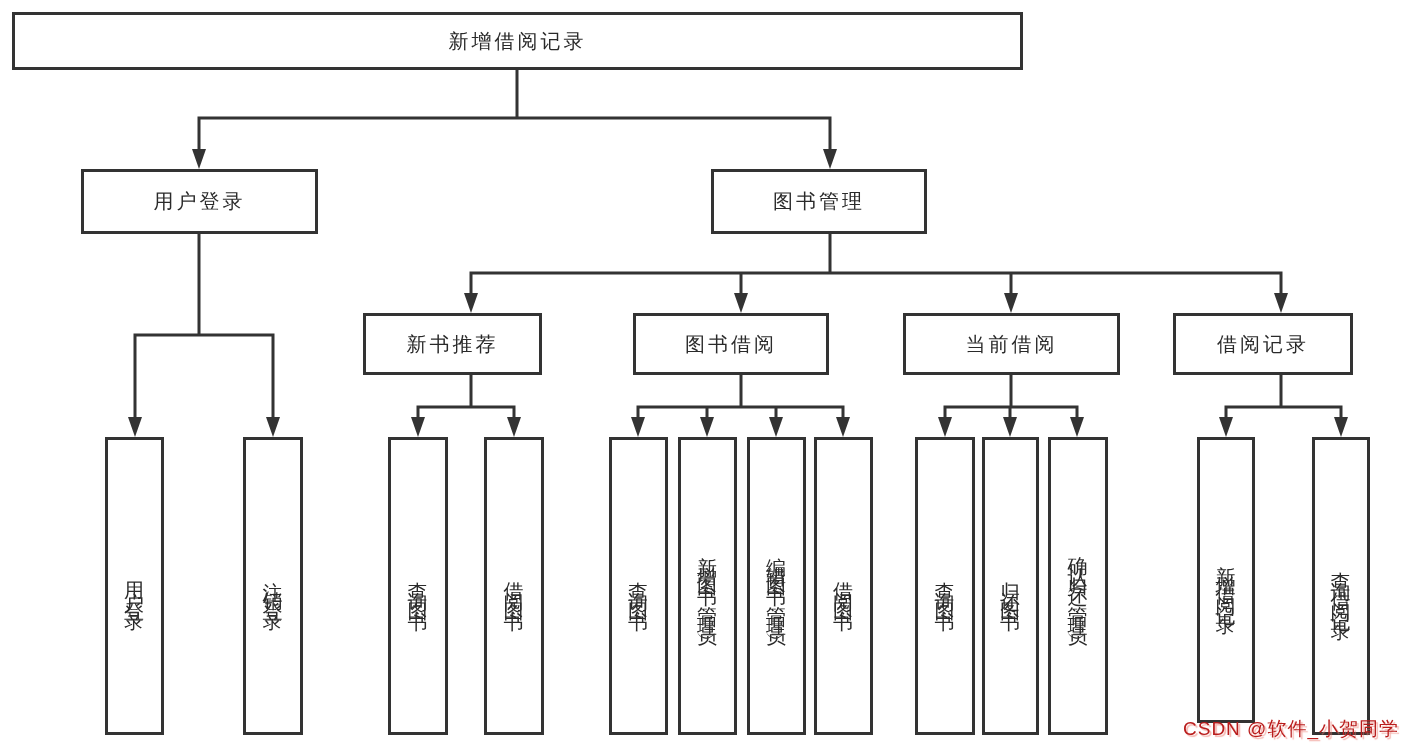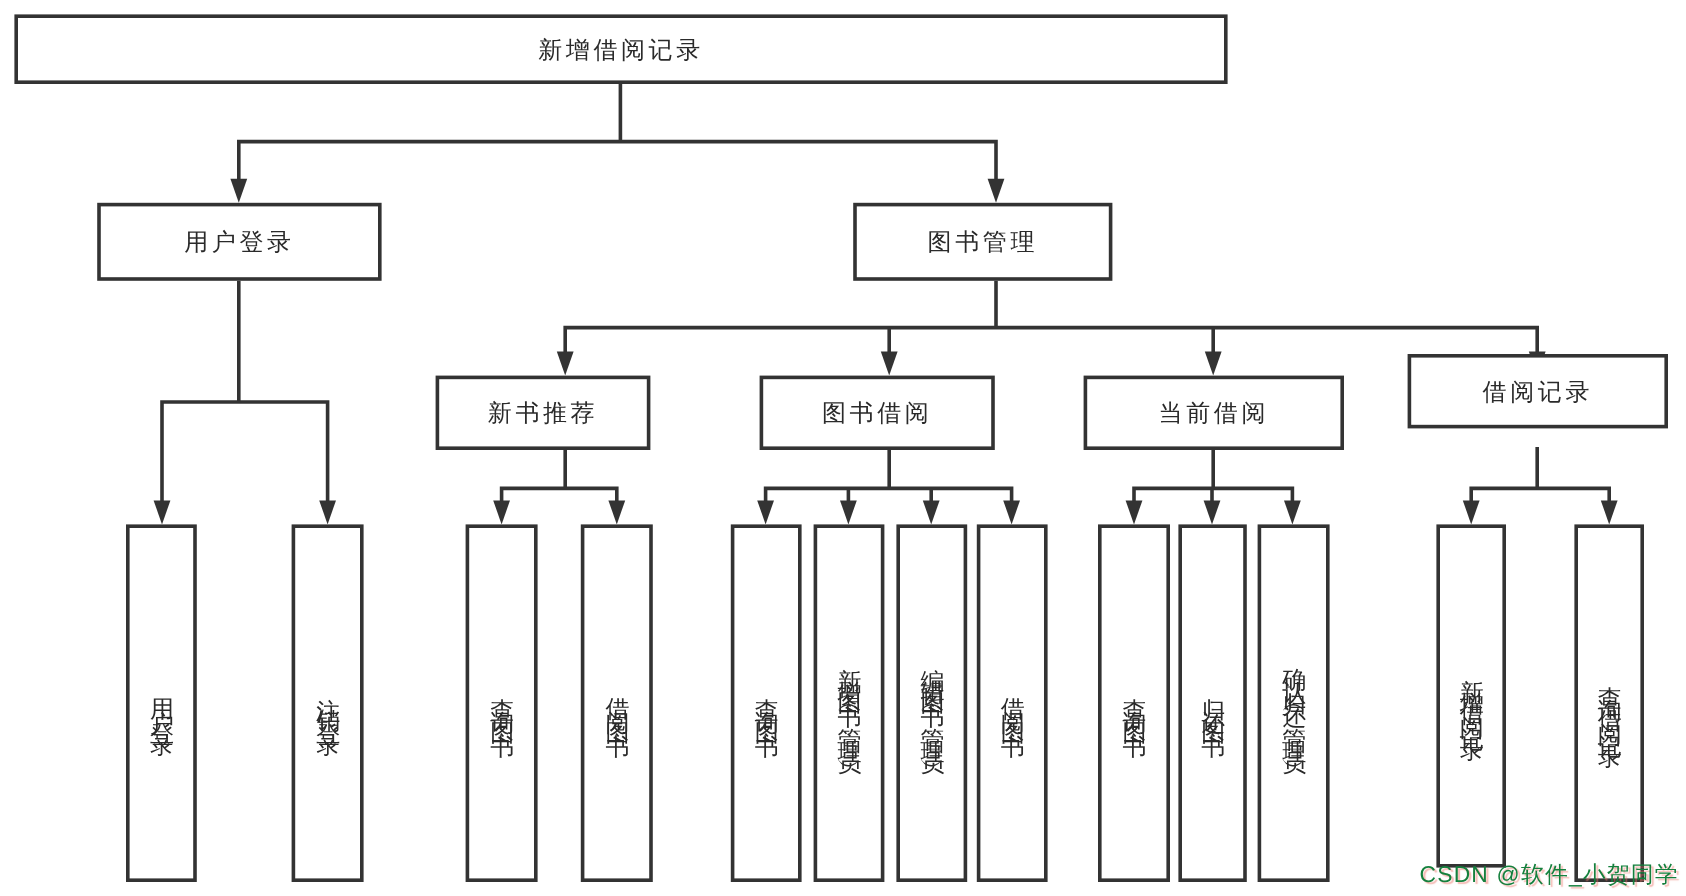--- a/index.html
+++ b/index.html
@@ -54,21 +54,21 @@
     letter-spacing: 10px;
     line-height: 1;
     text-align: center;
   }
   .watermark {
     position: absolute;
     left: 1183px;
     top: 716px;
     font-size: 19px;
     letter-spacing: 1px;
-    color: #15803d;
+    color: #b91c1c;
     text-shadow: 2px 2px 1px rgba(235, 120, 110, 0.55);
     white-space: nowrap;
   }
 </style>
 </head>
 <body>
 
 <div class="canvas">
 
   <svg class="connectors" width="1405" height="747" viewBox="0 0 1405 747">
@@ -103,21 +103,21 @@
   </svg>
 
   <div class="box hbox" style="left:12px; top:12px; width:1011px; height:58px;">新增借阅记录</div>
 
   <div class="box hbox" style="left:81px; top:169px; width:237px; height:65px;">用户登录</div>
   <div class="box hbox" style="left:711px; top:169px; width:216px; height:65px;">图书管理</div>
 
   <div class="box hbox" style="left:363px; top:313px; width:179px; height:62px;">新书推荐</div>
   <div class="box hbox" style="left:633px; top:313px; width:196px; height:62px;">图书借阅</div>
   <div class="box hbox" style="left:903px; top:313px; width:217px; height:62px;">当前借阅</div>
-  <div class="box hbox" style="left:1173px; top:295px; width:217px; height:62px;">借阅记录</div>
+  <div class="box hbox" style="left:1173px; top:313px; width:180px; height:62px;">借阅记录</div>
 
   <div class="box vbox" style="left:105px; top:437px; width:59px; height:298px;">用户登录</div>
   <div class="box vbox" style="left:243px; top:437px; width:60px; height:298px;">注销登录</div>
 
   <div class="box vbox" style="left:388px; top:437px; width:60px; height:298px;">查询图书</div>
   <div class="box vbox" style="left:484px; top:437px; width:60px; height:298px;">借阅图书</div>
 
   <div class="box vbox" style="left:609px; top:437px; width:59px; height:298px;">查询图书</div>
   <div class="box vbox" style="left:678px; top:437px; width:59px; height:298px;">新增图书（管理员）</div>
   <div class="box vbox" style="left:747px; top:437px; width:59px; height:298px;">编辑图书（管理员）</div>

